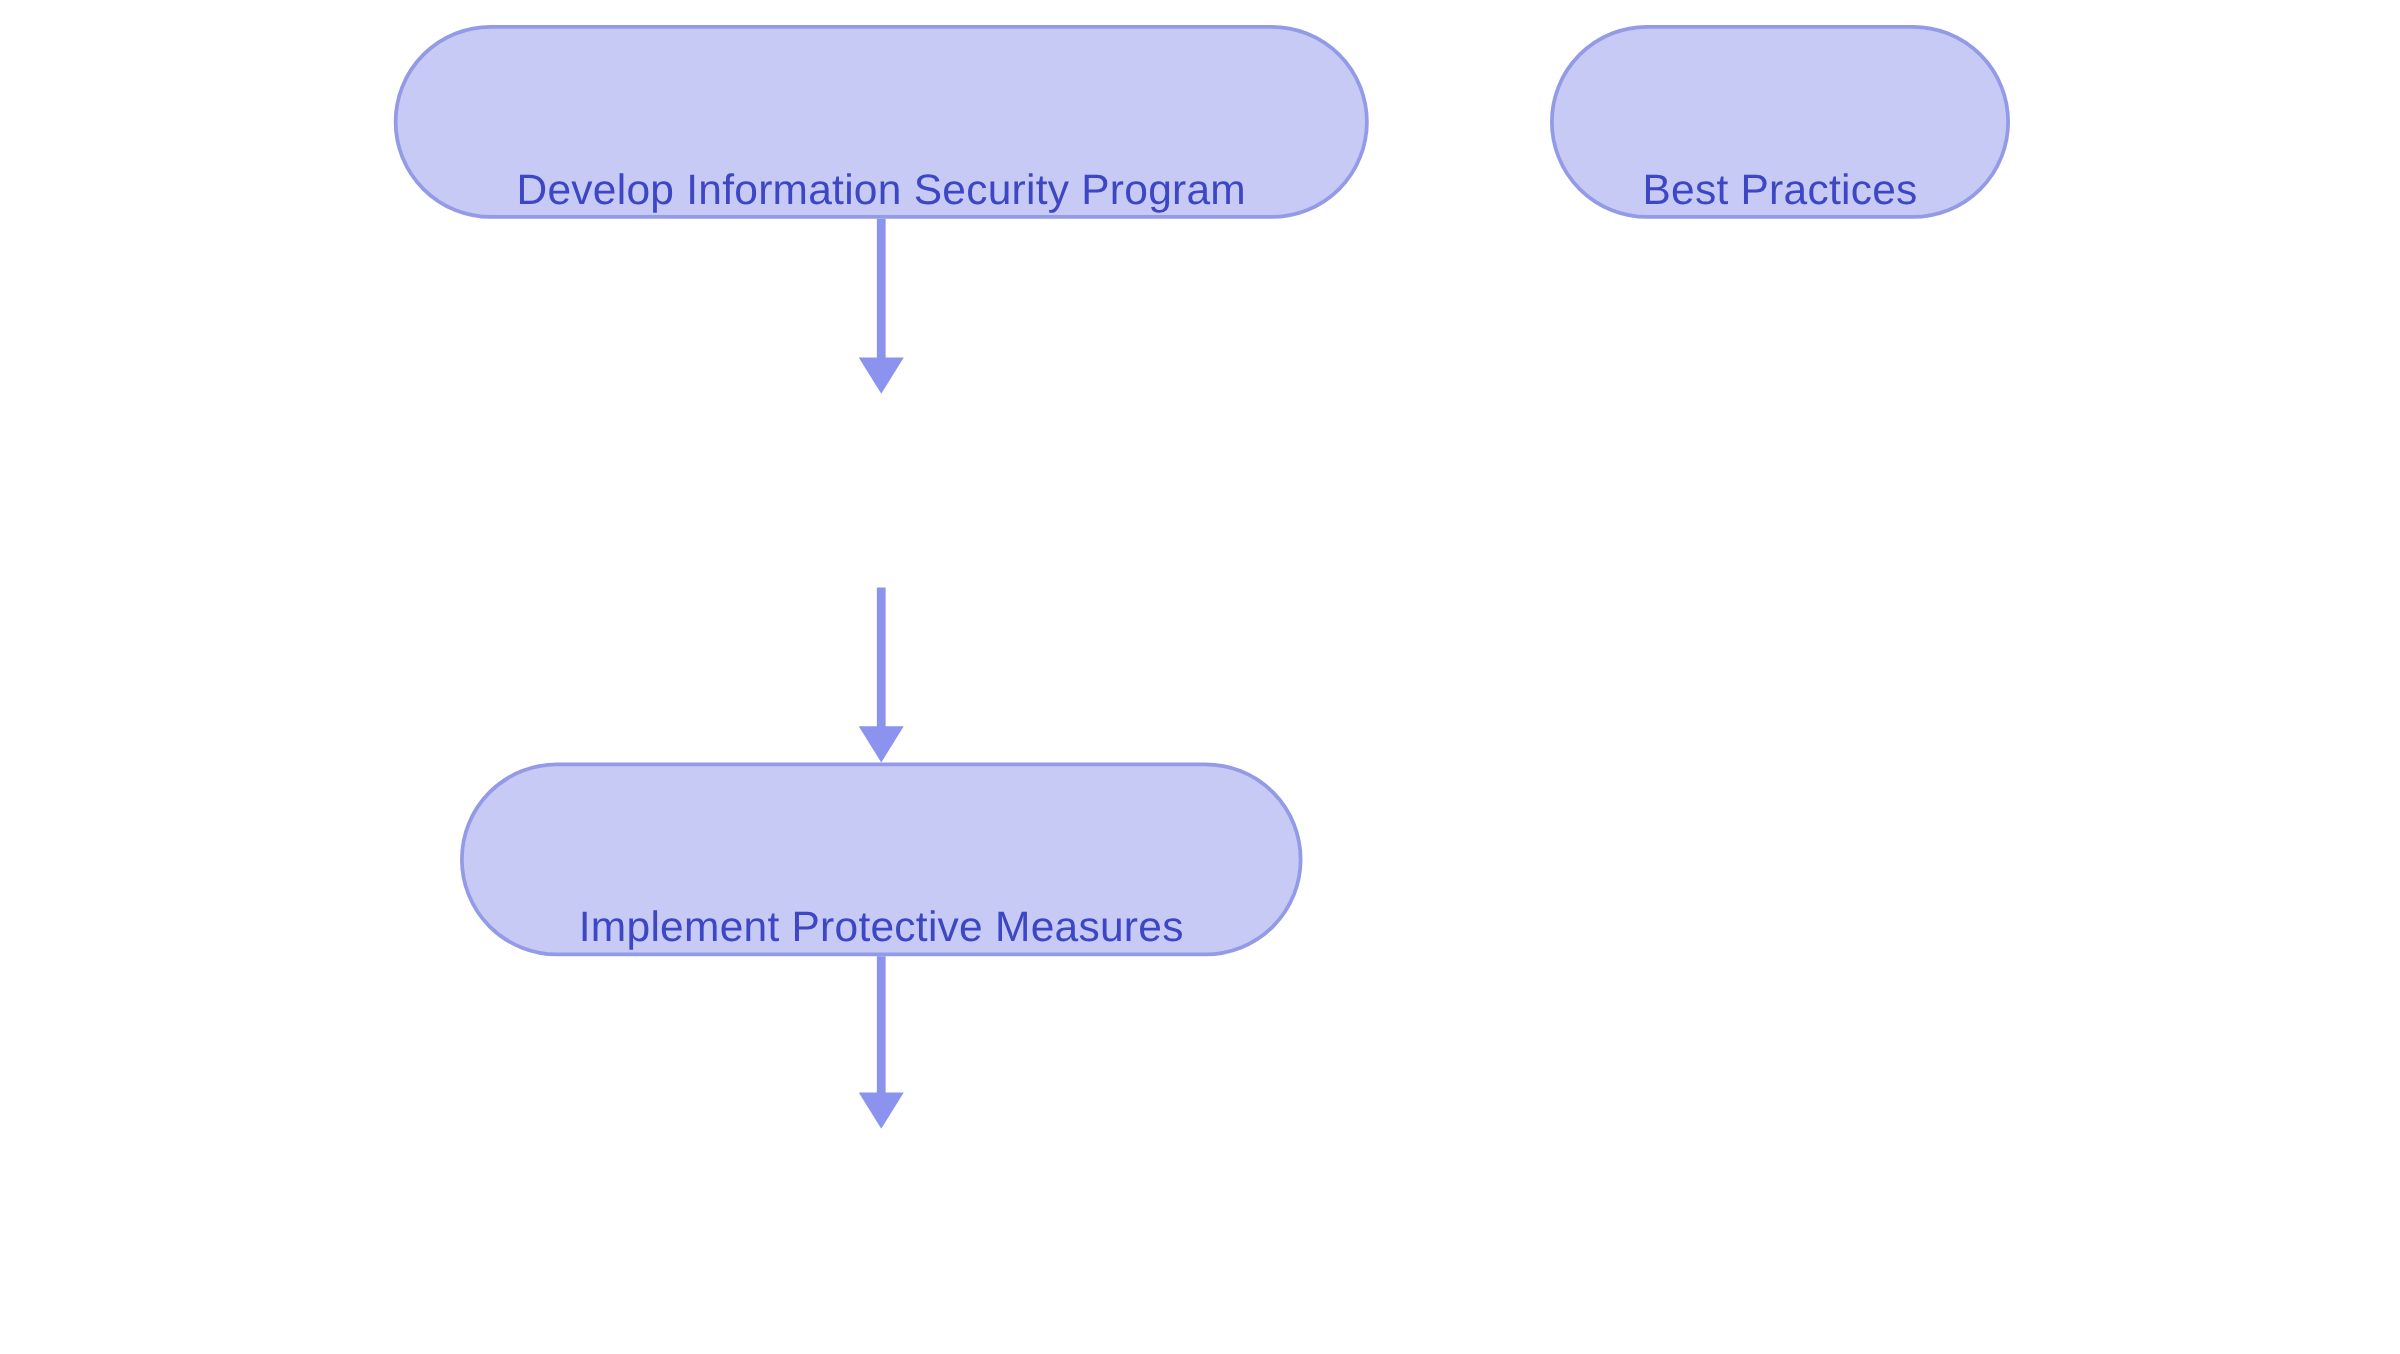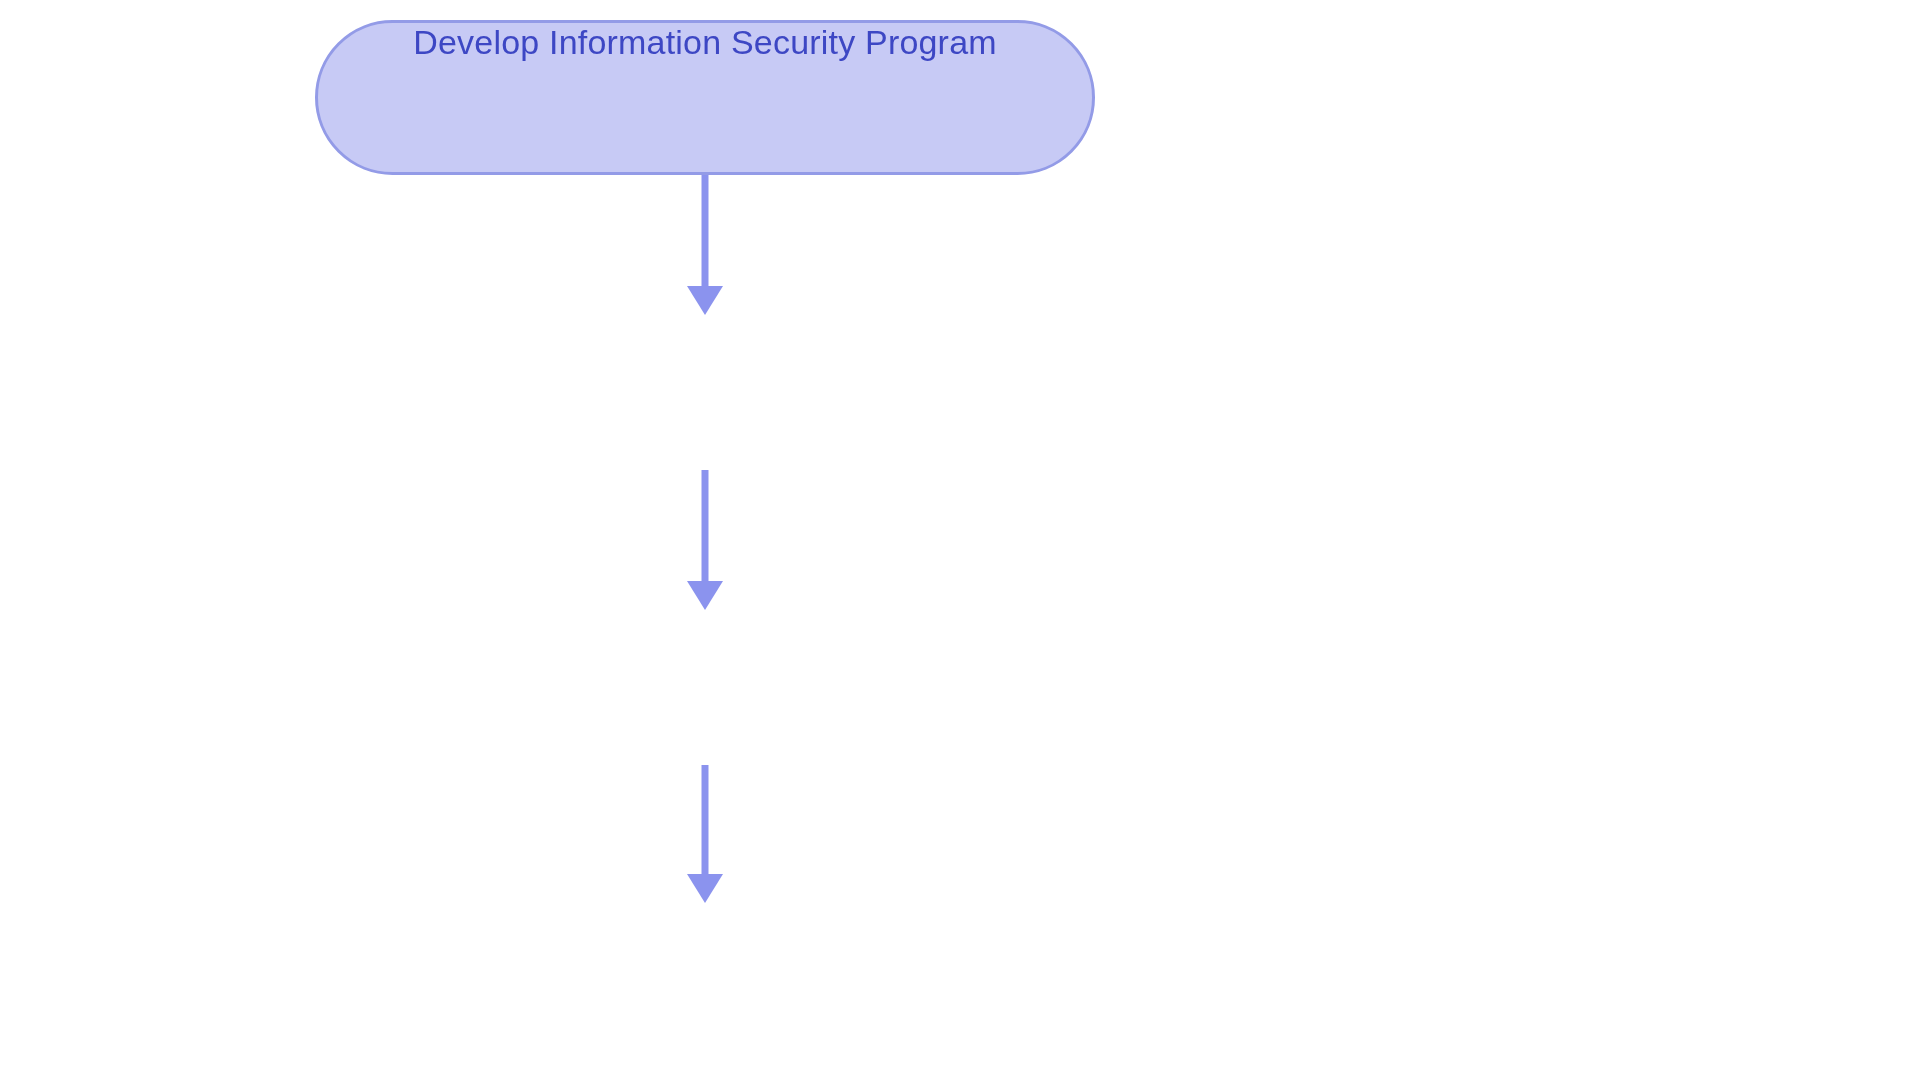--- a/index.html
+++ b/index.html
@@ -17,21 +17,21 @@
   .canvas {
     position: relative;
     width: 1920px;
     height: 1083px;
     background: var(--background);
     overflow: hidden;
   }
   .node {
     position: absolute;
     display: flex;
-    align-items: flex-start;
+    align-items: flex-end;
     justify-content: center;
     background: var(--node-fill);
     border: 3px solid var(--node-border);
     border-radius: 78px; 
     text-align: center;
   }
   .node-label {
     color: var(--node-text);
     font-size: 34px;
     font-weight: 400;
@@ -57,22 +57,28 @@
 </style>
 </head>
 <body>
 
 <div class="canvas">
 
   <div class="node" id="node-develop">
     <span class="node-label">Develop Information Security Program</span>
   </div>
 
+  <div class="node" id="node-best">
+    <span class="node-label">Best Practices</span>
+  </div>
 
 
+  <div class="node" id="node-implement">
+    <span class="node-label">Implement Protective Measures</span>
+  </div>
 
 
   <svg class="edges" viewBox="0 0 1920 1083" xmlns="http://www.w3.org/2000/svg">
     <g>
       <line class="edge-line" x1="705" y1="175" x2="705" y2="287"></line>
       <polygon class="edge-head" points="705,315 687,286 723,286"></polygon>
     </g>
     <g>
       <line class="edge-line" x1="705" y1="470" x2="705" y2="582"></line>
       <polygon class="edge-head" points="705,610 687,581 723,581"></polygon>

